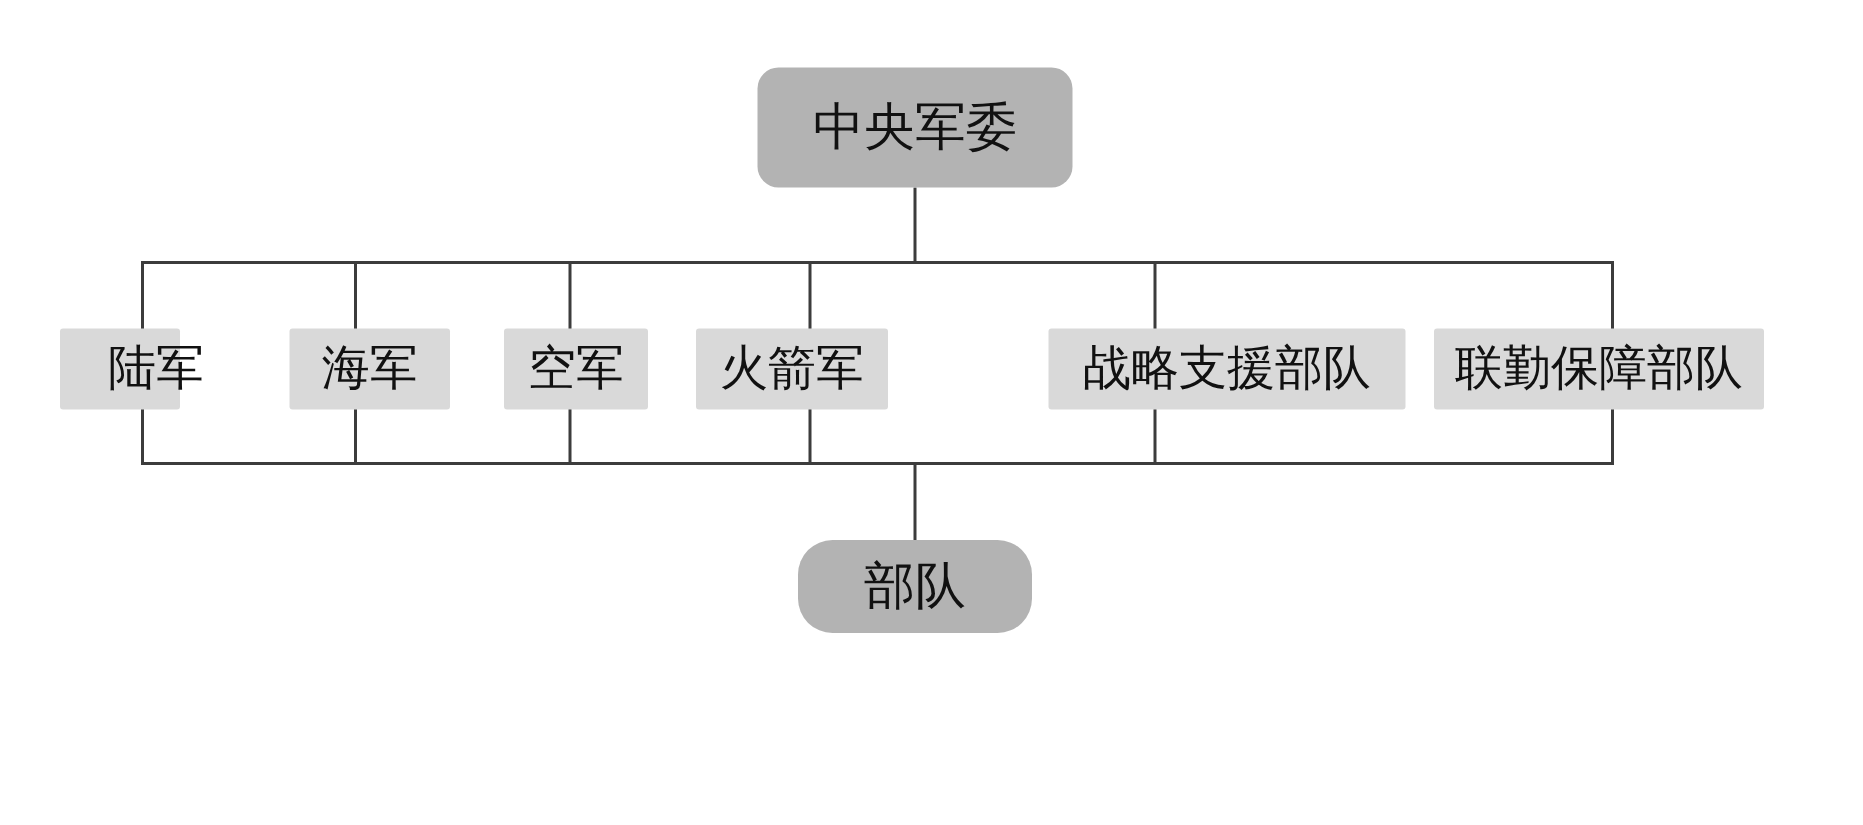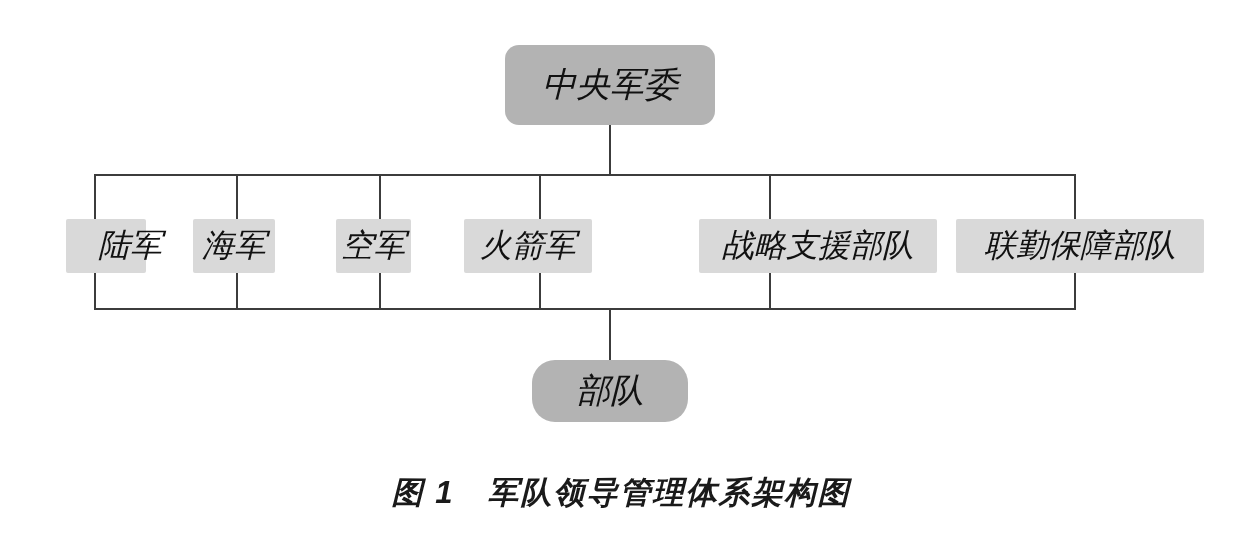--- a/index.html
+++ b/index.html
@@ -7,21 +7,20 @@
     padding: 0;
     background: #ffffff;
   }
   .canvas {
     position: relative;
     width: 1242px;
     height: 550px;
     background: #ffffff;
     overflow: hidden;
     font-family: "Liberation Serif", serif;
-    font-style: italic;
   }
   
   .line {
     position: absolute;
     background: #3c3c3c;
   }
   .h-line { height: 2px; }
   .v-line { width: 2px; }
   
   .node {
@@ -53,26 +52,26 @@
   .stem-bottom   { left: 609px; top: 308px; height: 54px; }
 
   .drop-1 { left: 94px;   top: 174px; height: 136px; }
   .drop-2 { left: 236px;  top: 174px; height: 136px; }
   .drop-3 { left: 379px;  top: 174px; height: 136px; }
   .drop-4 { left: 539px;  top: 174px; height: 136px; }
   .drop-5 { left: 769px;  top: 174px; height: 136px; }
   .drop-6 { left: 1074px; top: 174px; height: 136px; }
 
   .branch { top: 219px; height: 54px; }
-  .branch-1 { left: 66px;  width: 80px; padding-left: 48px;  }
-  .branch-2 { left: 193px; width: 82px; text-align: center;  }
-  .branch-3 { left: 336px; width: 75px;  }
+  .branch-1 { left: 40px;  width: 80px; padding-left: 48px;  }
+  .branch-2 { left: 193px; width: 107px; text-align: center;  }
+  .branch-3 { left: 336px; width: 96px;  }
   .branch-4 { left: 464px; width: 128px; }
   .branch-5 { left: 651px; width: 238px; margin-left: 48px; }
-  .branch-6 { left: 956px; width: 248px; }
+  .branch-6 { left: 956px; width: 220px; }
 
   .caption {
     position: absolute;
     left: 0;
     top: 472px;
     width: 1242px;
     text-align: center;
     font-family: "Liberation Sans", sans-serif;
     font-weight: bold;
     font-size: 31px;
@@ -121,15 +120,14 @@
   </div>
 
   <div class="node node-light branch branch-6">
     <span>联勤保障部队</span>
   </div>
 
   <div class="node node-dark bottom-node">
     <span>部队</span>
   </div>
 
-  <div class="caption">图 1　军队领导管理体系架构图</div>
 
 </div>
 
 </body></html>

